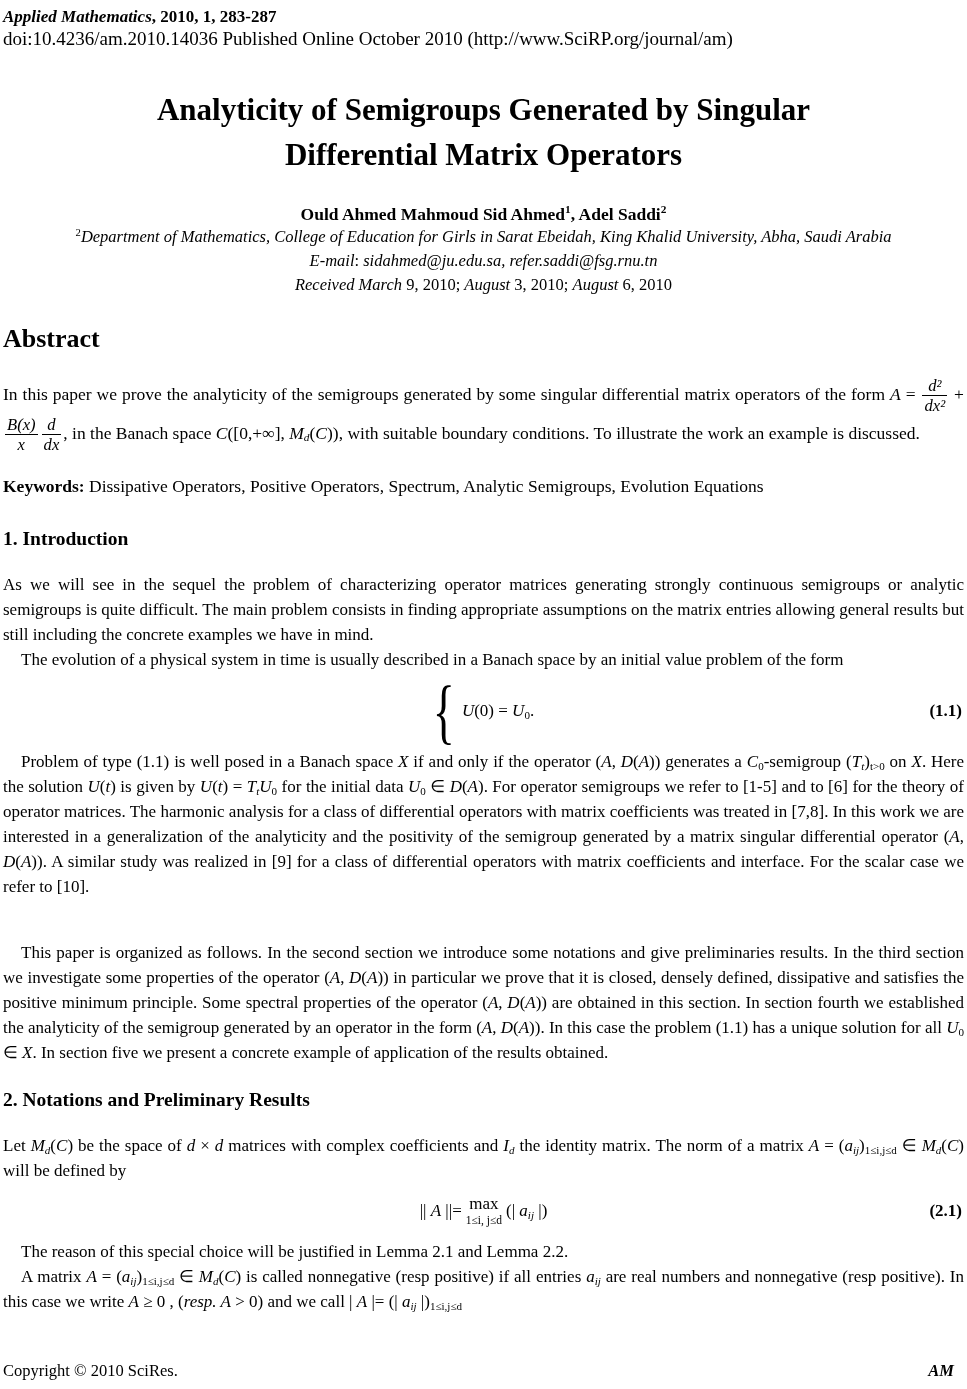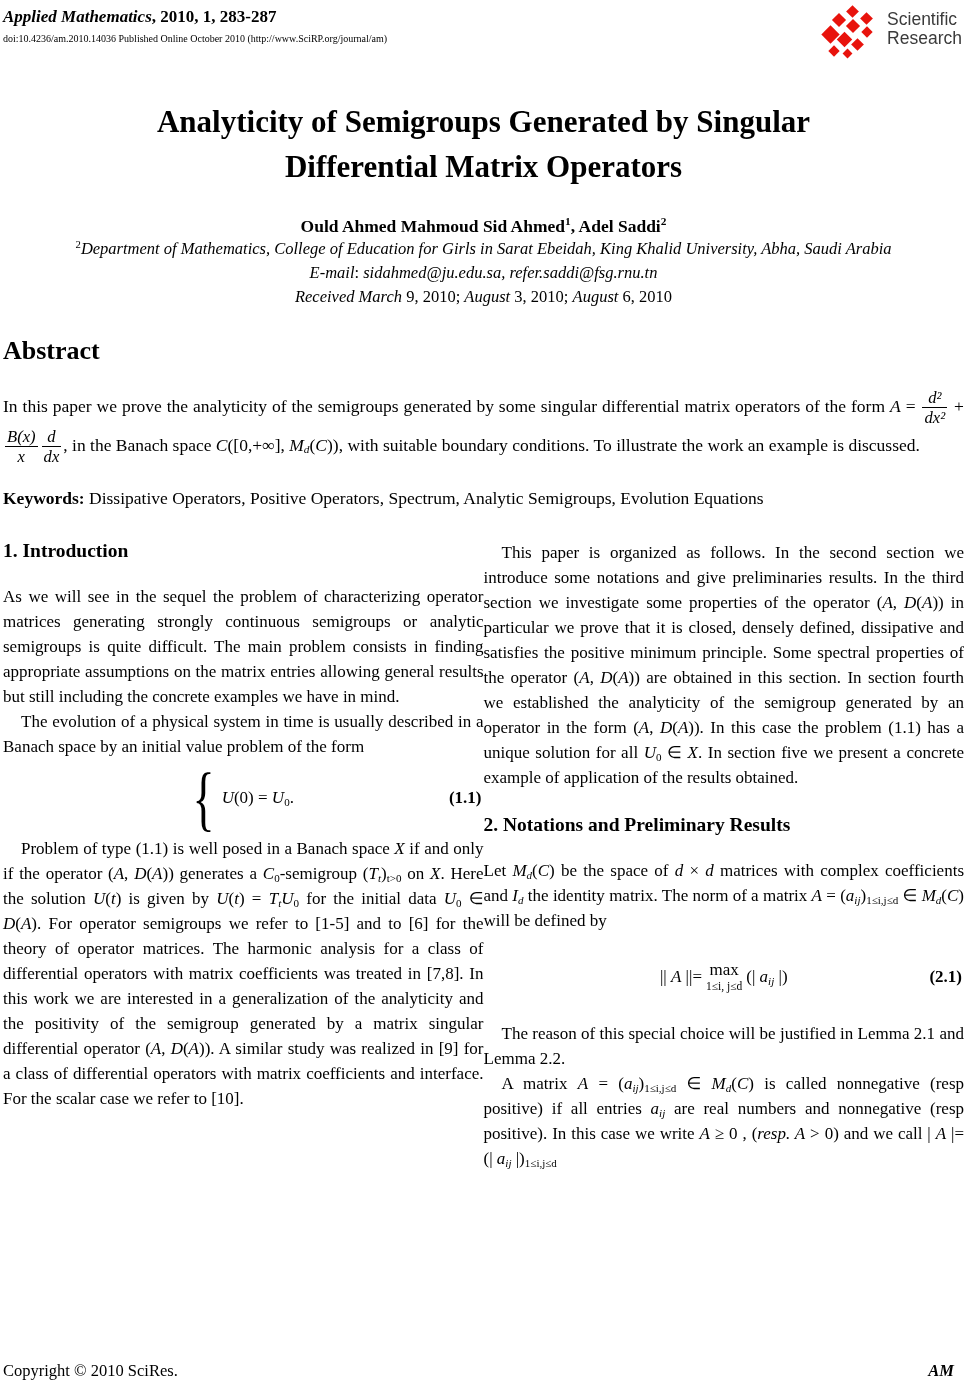--- a/index.html
+++ b/index.html
@@ -6,21 +6,21 @@
   html,body { background:#ffffff; }
   body {
     width:967px; height:1389px; overflow:hidden; position:relative;
     color:#000; font-family:"Liberation Serif", serif;
   }
   .page { padding:6px 3px 0 3px; }
 
   
   header { display:flex; justify-content:space-between; align-items:flex-start; }
   .journal-line { font-size:17px; line-height:21px; }
-  .doi-line { font-size:10px; line-height:19px; margin-top:2px; }
+  .doi-line { font-size:19px; line-height:19px; margin-top:2px; }
   .bdit { font-weight:bold; font-style:italic; }
   .bd { font-weight:bold; }
   .it { font-style:italic; }
 
   .logo { display:flex; align-items:flex-start; gap:7px; margin-right:2px; }
   .diamonds { position:relative; width:57px; height:54px; flex:0 0 auto; }
   .dm { position:absolute; background:#e8130c; transform:rotate(45deg); }
   .d1 { left:25px; top:1px;  width:9px;  height:9px; }
   .d2 { left:39px; top:8px;  width:9px;  height:9px; }
   .d3 { left:11px; top:9px;  width:10px; height:10px; }
@@ -48,72 +48,54 @@
   .abs-p { font-size:17.5px; line-height:27px; text-align:justify; margin-top:22px; }
   .keywords { font-size:17.5px; line-height:24px; margin-top:20px; }
 
   
   .frac { display:inline-flex; flex-direction:column; text-align:center; vertical-align:middle;
           font-style:italic; line-height:1.15; margin:0 2px; font-size:0.95em; }
   .fnum { display:block; border-bottom:1.3px solid #000; padding:0 2px; }
   .fden { display:block; padding:0 2px; }
 
   
-  .cols { display:flex; margin-top:30px; }
+  .cols { display:flex; gap:41px; margin-top:30px;flex-direction:column; }
   .col { flex:1; min-width:0; }
   .col h3 { font-size:19.5px; font-weight:bold; margin-bottom:22px; }
   .h3-mid { margin-top:24px; }
   .col p { font-size:17px; line-height:25px; text-align:justify; }
   .indent { text-indent:18px; }
 
   
   .eq { position:relative; display:flex; justify-content:center; align-items:center; margin:12px 0; }
   .eq-num { position:absolute; right:2px; top:50%; transform:translateY(-50%); font-size:17px;font-weight:bold; }
   .eq11-body { display:flex; align-items:center; font-size:17px; }
   .brace { font-size:46px; font-weight:300; transform:scaleY(1.55); transform-origin:50% 50%;
            margin-right:7px; display:inline-block; }
   .eq-rows { display:flex; flex-direction:column; gap:7px; }
   .eq-row { display:flex; align-items:center; }
   .eq-row .frac { font-size:1em; }
   .eq21-body { display:flex; align-items:center; font-size:17px; }
-  .maxstack { display:inline-flex; flex-direction:column; align-items:center; line-height:1.1; margin:16px 4px; }
+  .maxstack { display:inline-flex; flex-direction:column; align-items:center; line-height:1.1; margin:0 4px; }
   .maxstack .under { font-size:11.5px; }
 
   
   footer { position:absolute; left:3px; right:13px; bottom:8px; display:flex;
            justify-content:space-between; font-size:16.5px; }
   .am { font-weight:bold; font-style:italic; }
 </style>
 </head>
 <body>
 
 <div class="page">
 
   <header>
     <div class="header-left">
       <div class="journal-line"><span class="bdit">Applied Mathematics</span><span class="bd">, 2010, 1, 283-287</span></div>
       <div class="doi-line">doi:10.4236/am.2010.14036 Published Online October 2010 (http://www.SciRP.org/journal/am)</div>
-    </div>
-    <div class="logo">
-      <div class="diamonds">
-        <span class="dm d1"></span>
-          <span class="dm d2"></span>
-          <span class="dm d3"></span>
-        <span class="dm d4"></span>
-          <span class="dm d5"></span>
-          <span class="dm d6"></span>
-        <span class="dm d7"></span>
-          <span class="dm d8"></span>
-          <span class="dm d9"></span>
-        <span class="dm d10"></span>
-      </div>
-      <div class="logo-text">
-        <span>Scientific</span>
-        <span>Research</span>
-      </div>
     </div>
   </header>
 
   <h1>Analyticity of Semigroups Generated by Singular Differential Matrix Operators</h1>
 
   <div class="authors"><span class="">Ould Ahmed Mahmoud Sid Ahmed</span><sup>1</sup><span class="">, Adel Saddi</span><sup>2</sup></div>
 
   <div class="affil"><sup>2</sup><span class="it">Department of Mathematics, College of Education for Girls in Sarat Ebeidah, King Khalid University, Abha, Saudi Arabia</span></div>
   <div class="affil"><span class="it">E-mail</span><span class="">: </span><span class="it">sidahmed@ju.edu.sa, refer.saddi@fsg.rnu.tn</span></div>
   <div class="affil"><span class="it">Received March </span><span class="">9, 2010; </span><span class="it">August </span><span class="">3, 2010; </span><span class="it">August </span><span class="">6, 2010</span></div>

